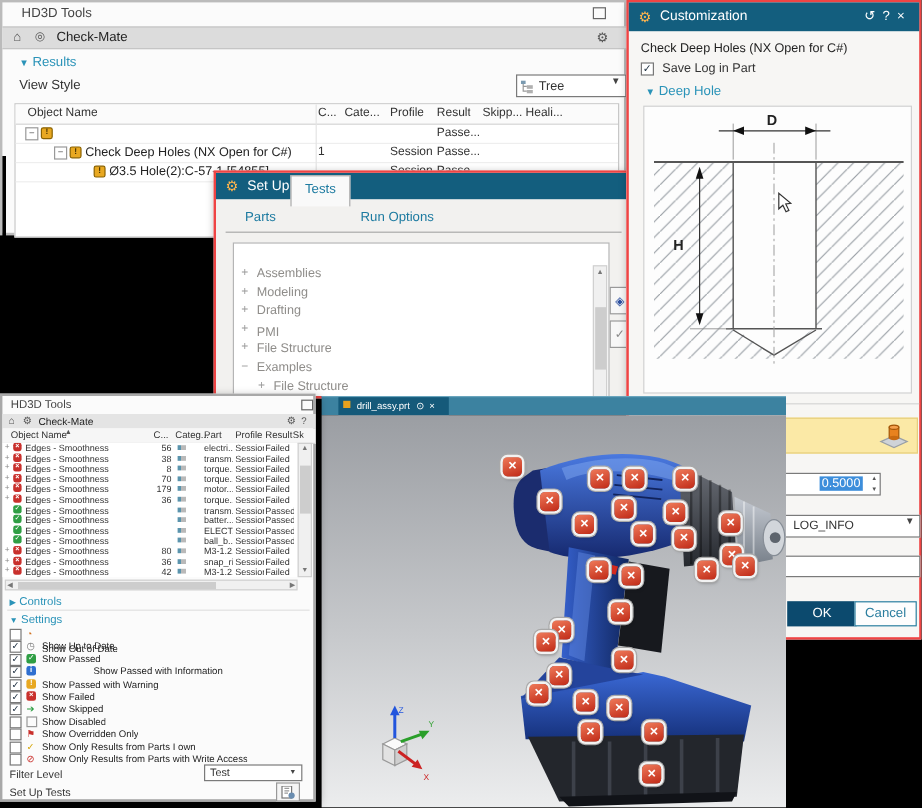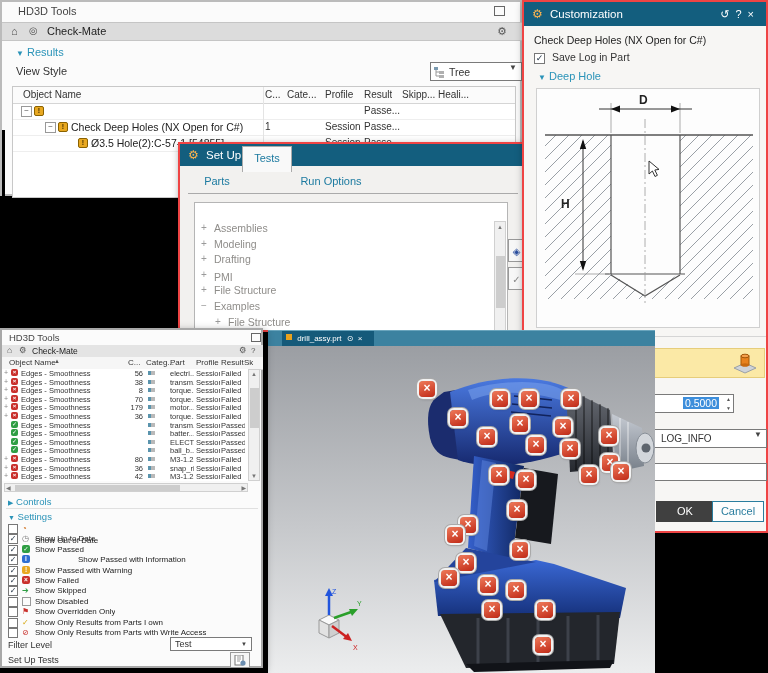--- a/index.html
+++ b/index.html
@@ -224,21 +224,21 @@
     <span class="abs" style="right:2px;bottom:1px;font-size:5px;color:#555;">▼</span>
   </div>
 
   <div class="dd" style="left:124px;top:427px;width:119px;height:19px;">
     <span style="position:absolute;left:12px;top:3px;font-size:10px;">LOG_INFO</span>
     <span class="car">▼</span>
   </div>
 
   <div class="dd" style="left:124px;top:461px;width:119px;height:18px;"></div>
 
-  <div class="btn" style="left:132px;top:499px;width:58px;height:21px;background:#404040;color:#fff;line-height:21px;">
+  <div class="btn" style="left:132px;top:499px;width:58px;height:21px;background:#0c4a6e;color:#fff;line-height:21px;">
     <span>OK</span></div>
   <div class="btn" style="left:188px;top:499px;width:52px;height:21px;background:#fdfdfd;border:1px solid #2a7d9e;color:#2a7d9e;line-height:19px;">
     <span>Cancel</span></div>
 </div>
 
 <div class="abs" style="left:268px;top:330px;width:387px;height:343px;z-index:4;">
   <div class="abs" style="left:0;top:0;width:387px;height:16px;background:#3c82a0;border-top:1px solid #6aa5bd;box-sizing:border-box;">
     <div class="abs" style="left:14px;top:0;width:92px;height:16px;background:#155a7a;color:#fff;font-size:8px;line-height:16px;">
       <span style="display:inline-block;width:6px;height:6px;background:#e8a21e;margin:0 3px 1px 4px;"></span>
       <span>drill_assy.prt</span>

